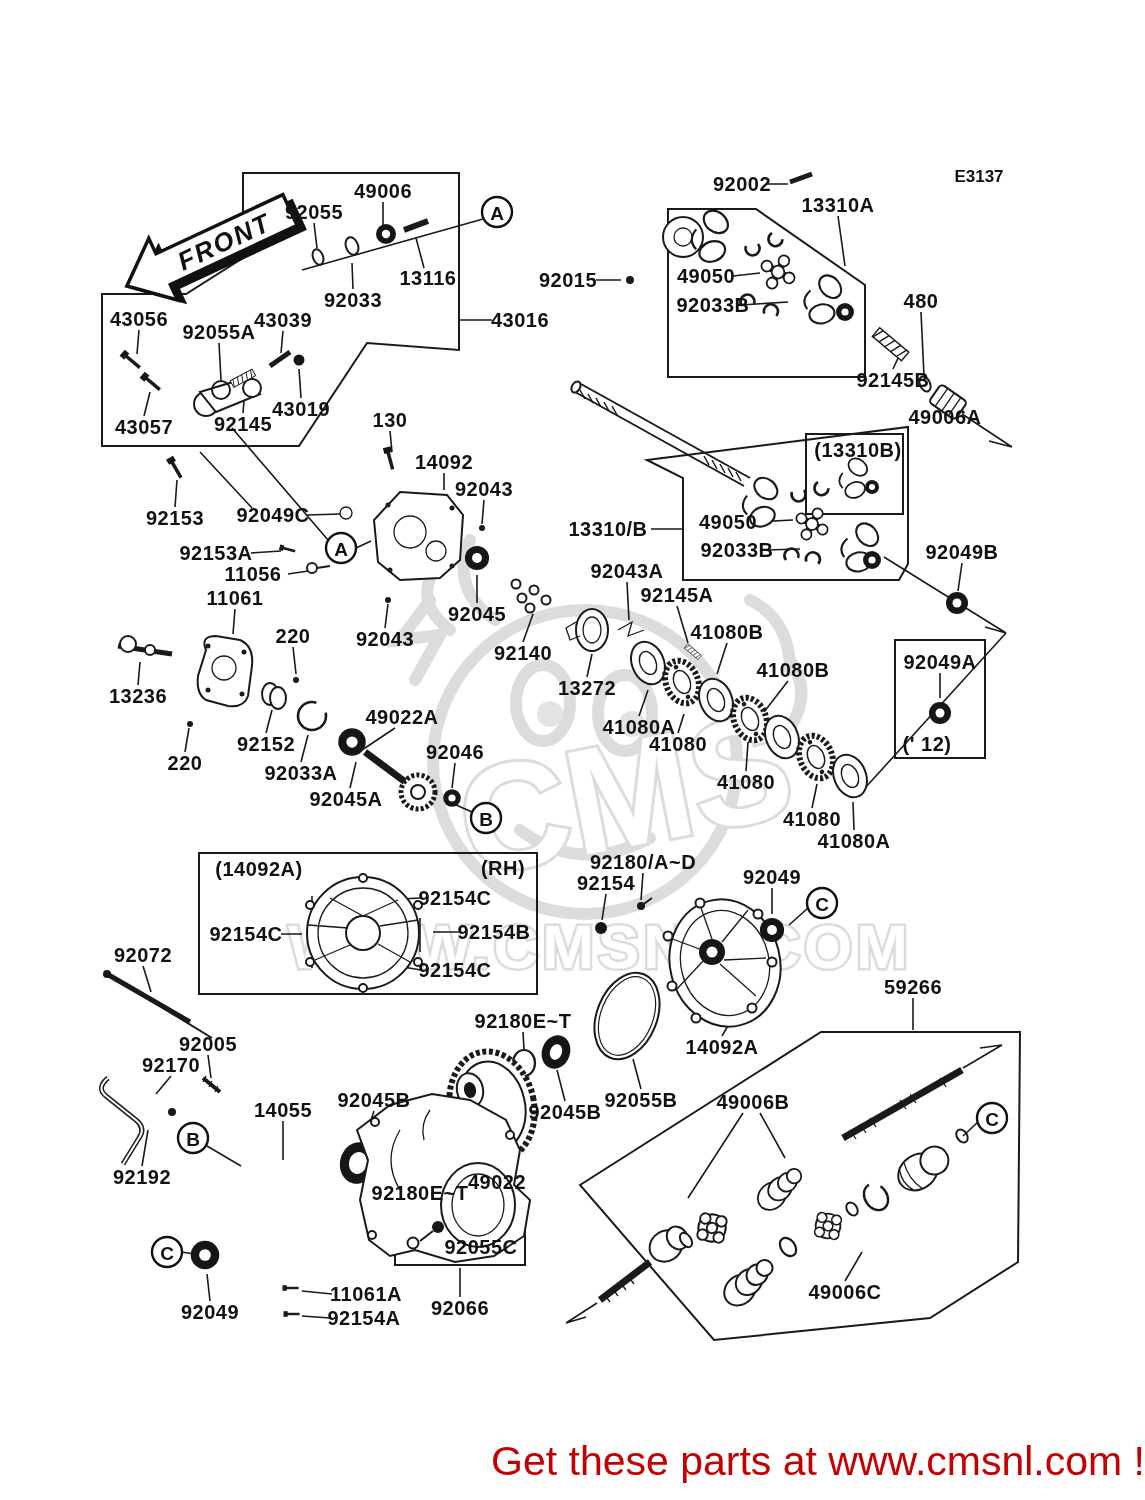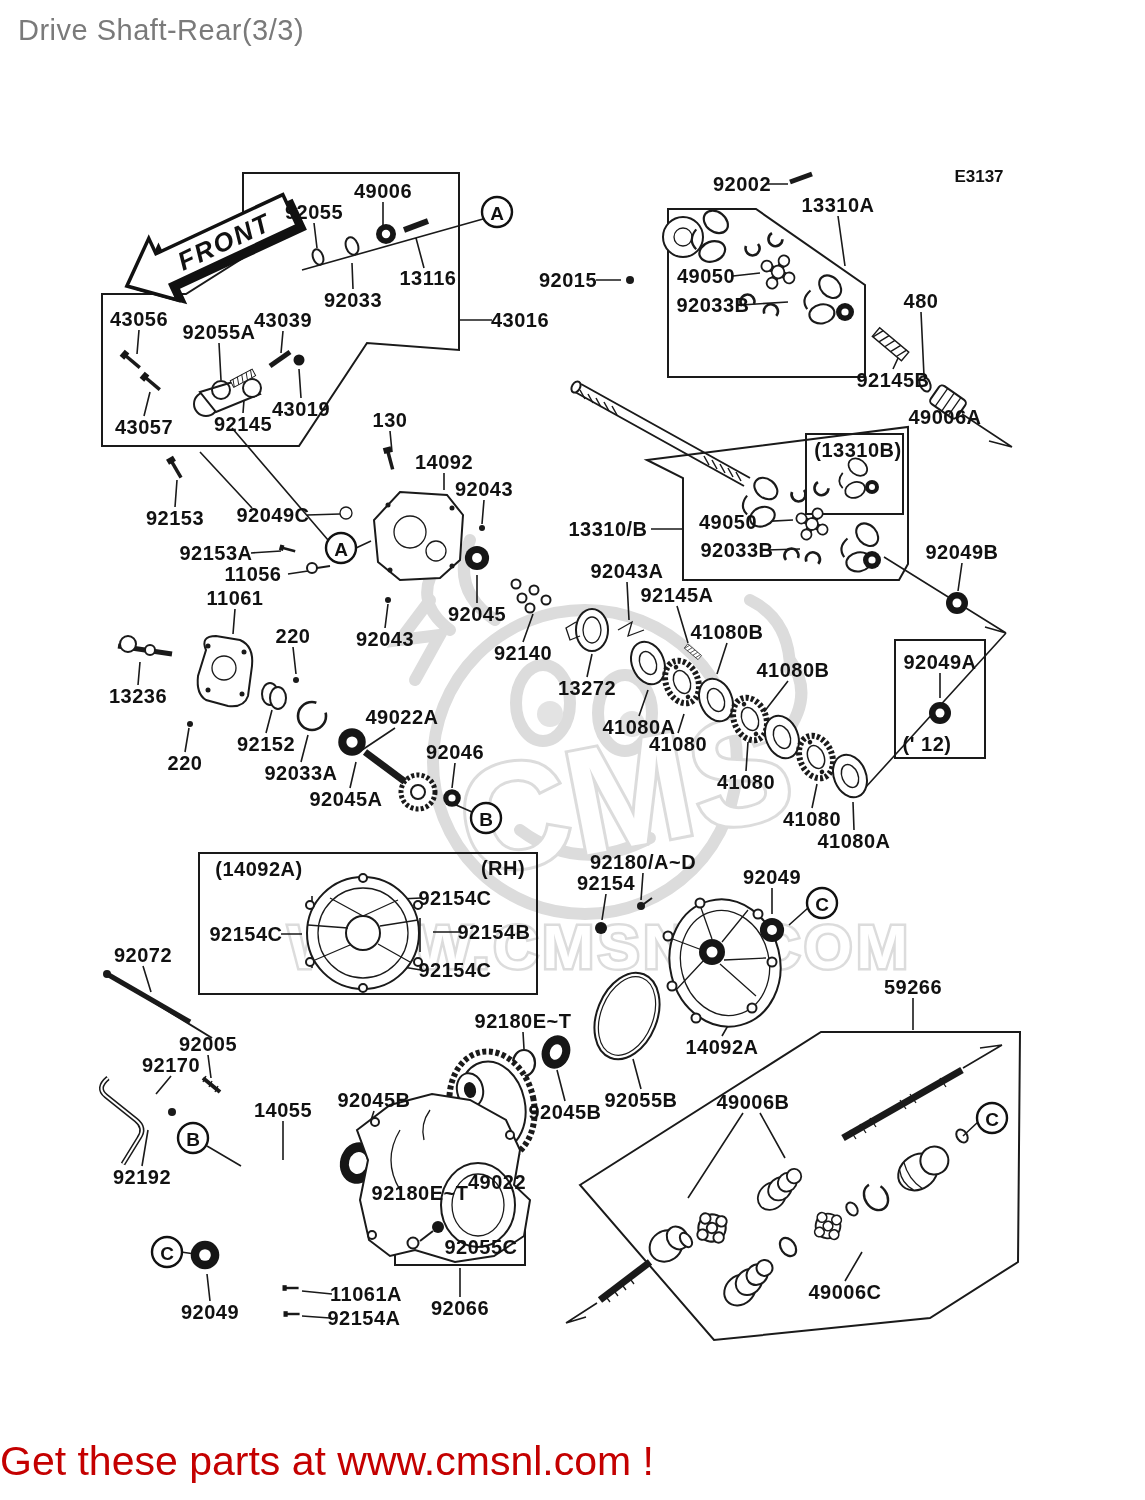--- a/index.html
+++ b/index.html
@@ -1,20 +1,20 @@
 <!DOCTYPE html>
 <html><head>
 <meta charset="utf-8">
 <style>
   html,body{margin:0;padding:0;background:#fff;}
   #stage{position:relative;width:1145px;height:1500px;background:#fff;overflow:hidden;
          font-family:"Liberation Sans",sans-serif;}
   #page-title{position:absolute;left:18px;top:14px;font-size:29px;color:#7a7a7a;
               letter-spacing:.5px;}
-  #footer-cta{position:absolute;left:0;top:1438px;width:100%;text-align:left;
+  #footer-cta{position:absolute;left:0;top:1438px;width:100%;text-align:right;
               font-size:41px;color:#c40000;cursor:pointer;}
   svg{position:absolute;left:0;top:0;}
   .lbl{font:bold 20px "Liberation Sans",sans-serif;fill:#111;letter-spacing:.5px;
        text-anchor:middle;dominant-baseline:central;}
   .mk{font:bold 19px "Liberation Sans",sans-serif;fill:#111;text-anchor:middle;
       dominant-baseline:central;}
   .code{font:bold 17px "Liberation Sans",sans-serif;fill:#111;text-anchor:middle;
         dominant-baseline:central;}
   .wmtxt{font:bold 150px "Liberation Sans",sans-serif;fill:#fff;stroke:#dcdcdc;
          stroke-width:6px;paint-order:stroke;text-anchor:middle;}
@@ -27,21 +27,20 @@
   .pt{fill:#fff;stroke:#1a1a1a;stroke-width:2;}
   .ptb{fill:#161616;stroke:none;}
   .thin{fill:none;stroke:#1a1a1a;stroke-width:1.3;}
   .wm{fill:none;stroke:#dcdcdc;stroke-width:12;stroke-linecap:round;}
   .wmf{fill:#e3e3e3;stroke:none;}
 </style>
 </head>
 <body>
 
 <div id="stage">
-  <div id="page-title">Drive Shaft-Rear(3/3)</div>
 
   <svg width="1145" height="1500" viewBox="0 0 1145 1500">
     <defs>
       <g id="seal">
           <circle r="11" fill="#161616"></circle>
           <circle r="4.5" fill="#fff"></circle>
         </g>
       <g id="oring">
           <circle r="10" fill="none" stroke="#1a1a1a" stroke-width="2.2"></circle>
         </g>

